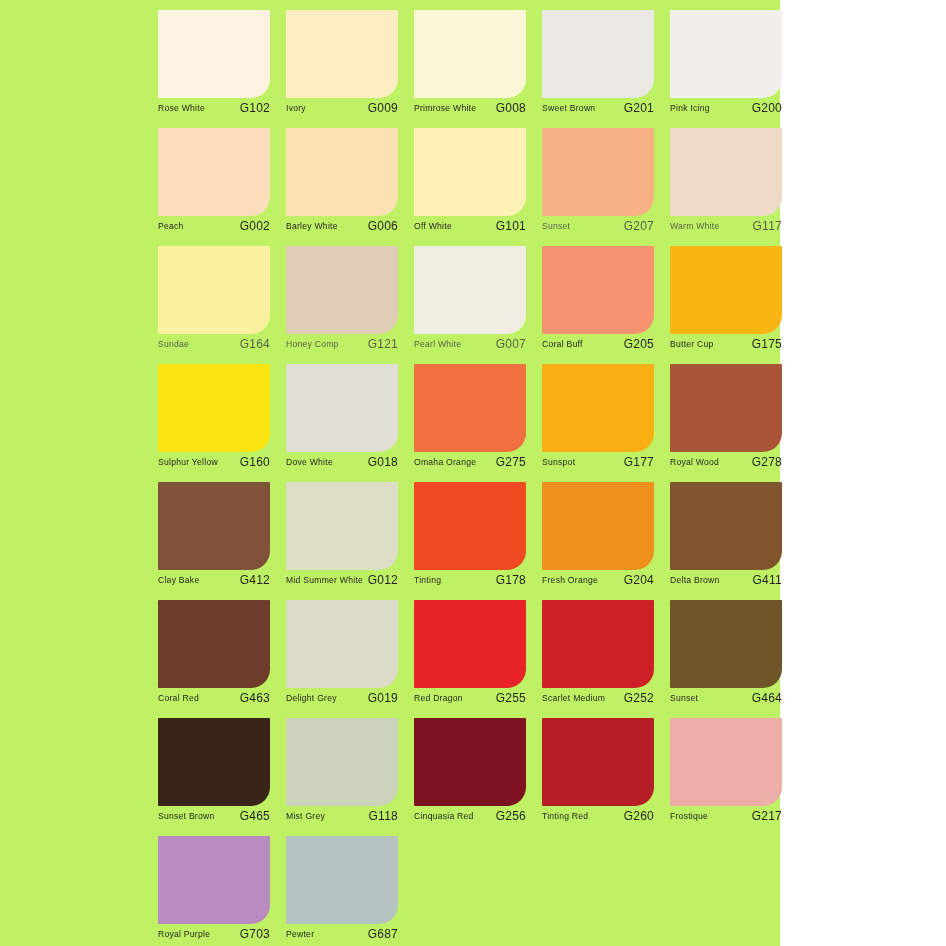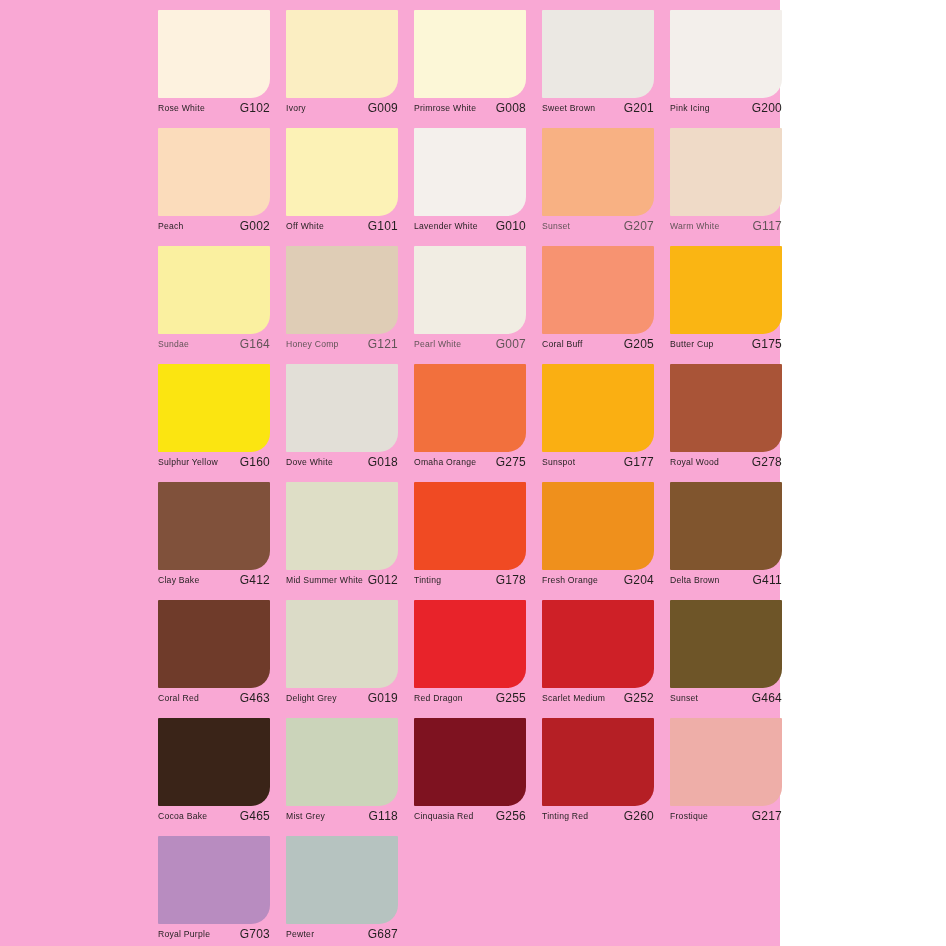--- a/index.html
+++ b/index.html
@@ -13,21 +13,21 @@
     height: 946px;
     overflow: hidden;
     font-family: "Liberation Sans", sans-serif;
     -webkit-font-smoothing: antialiased;
   }
 
   #swatch-chart {
     position: relative;
     width: 780px;
     height: 946px;
-    background: #f9a8d4;
+    background: #bef264;
   }
 
   .swatch-grid {
     position: absolute;
     left: 158px;
     top: 10px;
     width: 632px;
     display: grid;
     grid-template-columns: repeat(5, 112px);
     grid-column-gap: 16px;
@@ -130,33 +130,33 @@
         </div>
       </div>
       <div class="swatch-cell">
         <div class="swatch-chip" title="Peach" style="background: rgb(251, 220, 187);"></div>
         <div class="swatch-label-row">
           <span class="swatch-name">Peach</span>
           <span class="swatch-code">G002</span>
         </div>
       </div>
       <div class="swatch-cell">
+        <div class="swatch-chip" title="Barley White" style="background: rgb(252, 226, 178);"></div>
+        <div class="swatch-label-row">
+          <span class="swatch-name">Barley White</span>
+          <span class="swatch-code">G006</span>
+        </div>
+      </div>
+      <div class="swatch-cell">
         <div class="swatch-chip" title="Off White" style="background: rgb(252, 242, 182);"></div>
         <div class="swatch-label-row">
           <span class="swatch-name">Off White</span>
           <span class="swatch-code">G101</span>
         </div>
       </div>
-      <div class="swatch-cell">
-        <div class="swatch-chip" title="Lavender White" style="background: rgb(244, 240, 236);"></div>
-        <div class="swatch-label-row">
-          <span class="swatch-name">Lavender White</span>
-          <span class="swatch-code">G010</span>
-        </div>
-      </div>
       <div class="swatch-cell row-faded">
         <div class="swatch-chip" title="Sunset" style="background: rgb(248, 177, 131);"></div>
         <div class="swatch-label-row">
           <span class="swatch-name">Sunset</span>
           <span class="swatch-code">G207</span>
         </div>
       </div>
       <div class="swatch-cell row-faded">
         <div class="swatch-chip" title="Warm White" style="background: rgb(239, 218, 199);"></div>
         <div class="swatch-label-row">
@@ -300,21 +300,21 @@
       <div class="swatch-cell">
         <div class="swatch-chip" title="Suede" style="background: rgb(110, 85, 40);"></div>
         <div class="swatch-label-row">
           <span class="swatch-name">Sunset</span>
           <span class="swatch-code">G464</span>
         </div>
       </div>
       <div class="swatch-cell">
         <div class="swatch-chip" title="Cocoa Brown" style="background: rgb(58, 36, 24);"></div>
         <div class="swatch-label-row">
-          <span class="swatch-name">Cocoa Bake</span>
+          <span class="swatch-name">Sunset Brown</span>
           <span class="swatch-code">G465</span>
         </div>
       </div>
       <div class="swatch-cell">
         <div class="swatch-chip" title="Mist Grey" style="background: rgb(203, 212, 186);"></div>
         <div class="swatch-label-row">
           <span class="swatch-name">Mist Grey</span>
           <span class="swatch-code">G118</span>
         </div>
       </div>

